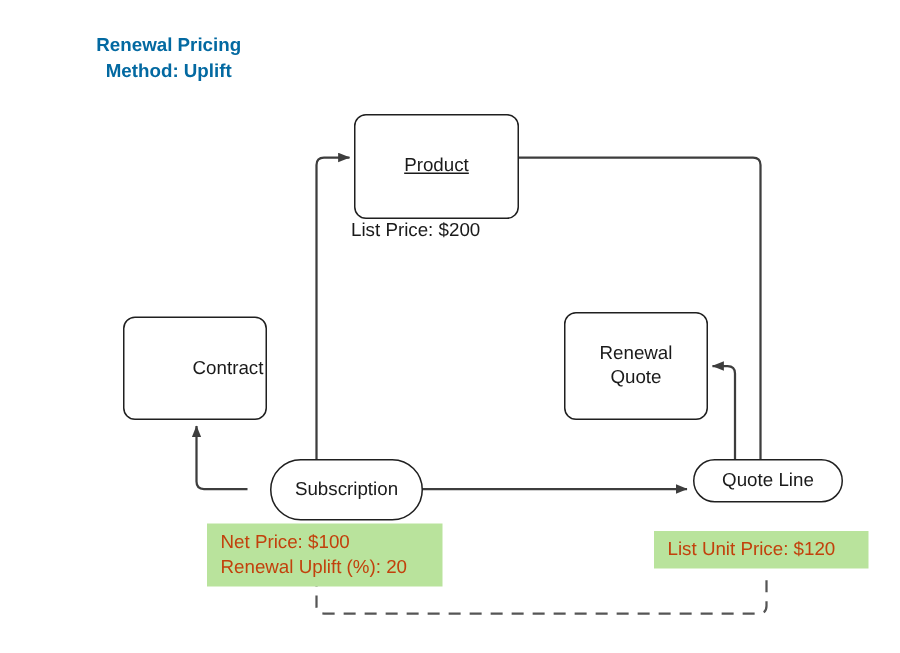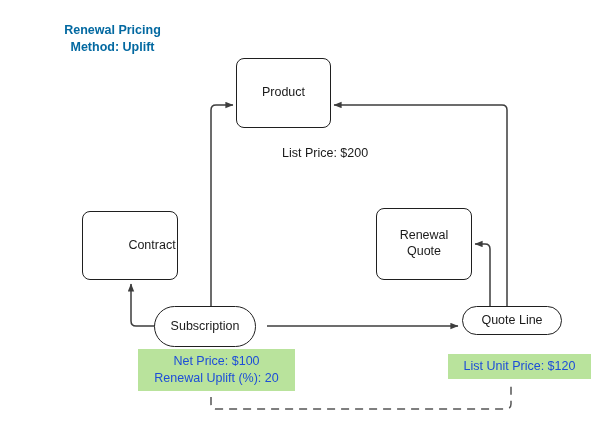--- a/index.html
+++ b/index.html
@@ -45,52 +45,51 @@
     border: 1.6px solid #1f1f1f;
     font-size: 12.5px;
     line-height: 1.25;
     color: #1a1a1a;
     white-space: pre-line;
     z-index: 3;
   }
   .node.rect { border-radius: 8px; }
   .node.stadium { border-radius: 999px; }
 
-  #node-product  { left: 236px; top: 58px;  width: 95px;  height: 70px; }
+  #node-product  { left: 236px; top: 76px;  width: 110px;  height: 70px; text-decoration: underline; }
   #node-contract { left: 82px;  top: 211px; width: 96px;  height: 69px; padding-left: 44px; }
   #node-renewal-quote { left: 376px; top: 208px; width: 96px; height: 72px; }
-  #node-subscription { left: 154px; top: 306px; width: 102px; height: 41px; }
+  #node-subscription { left: 180px; top: 306px; width: 102px; height: 41px; }
   #node-quote-line   { left: 462px; top: 306px; width: 100px; height: 29px; }
 
   
   .caption {
     position: absolute;
     font-size: 12.5px;
     color: #1a1a1a;
     white-space: nowrap;
     z-index: 3;
-    margin-left: 48px;
   }
   #caption-product-list-price { left: 234px; top: 146px; }
 
   
   .annotation {
     position: absolute;
     box-sizing: border-box;
     background: #b9e39c;
     padding: 4px 9px;
-    text-align: center;
+    text-align: left;
     font-size: 12.5px;
     line-height: 1.35;
-    color: #1d4ed8;
+    color: #c2410c;
     white-space: pre-line;
     z-index: 4;
   }
   #annotation-subscription { left: 138px; top: 349px; width: 157px; }
-  #annotation-quote-line   { left: 436px; top: 354px; width: 143px; margin-left: 12px; }
+  #annotation-quote-line   { left: 436px; top: 354px; width: 143px; }
 </style>
 </head>
 <body>
 
 <svg id="canvas" viewBox="0 0 600 435" xmlns="http://www.w3.org/2000/svg">
   <defs>
     <marker id="arrowhead" markerWidth="9" markerHeight="9" refX="7.6" refY="3.2" orient="auto" markerUnits="userSpaceOnUse">
       <path d="M0,0 L8,3.2 L0,6.4 z" fill="#3d3d3d"></path>
     </marker>
   </defs>

